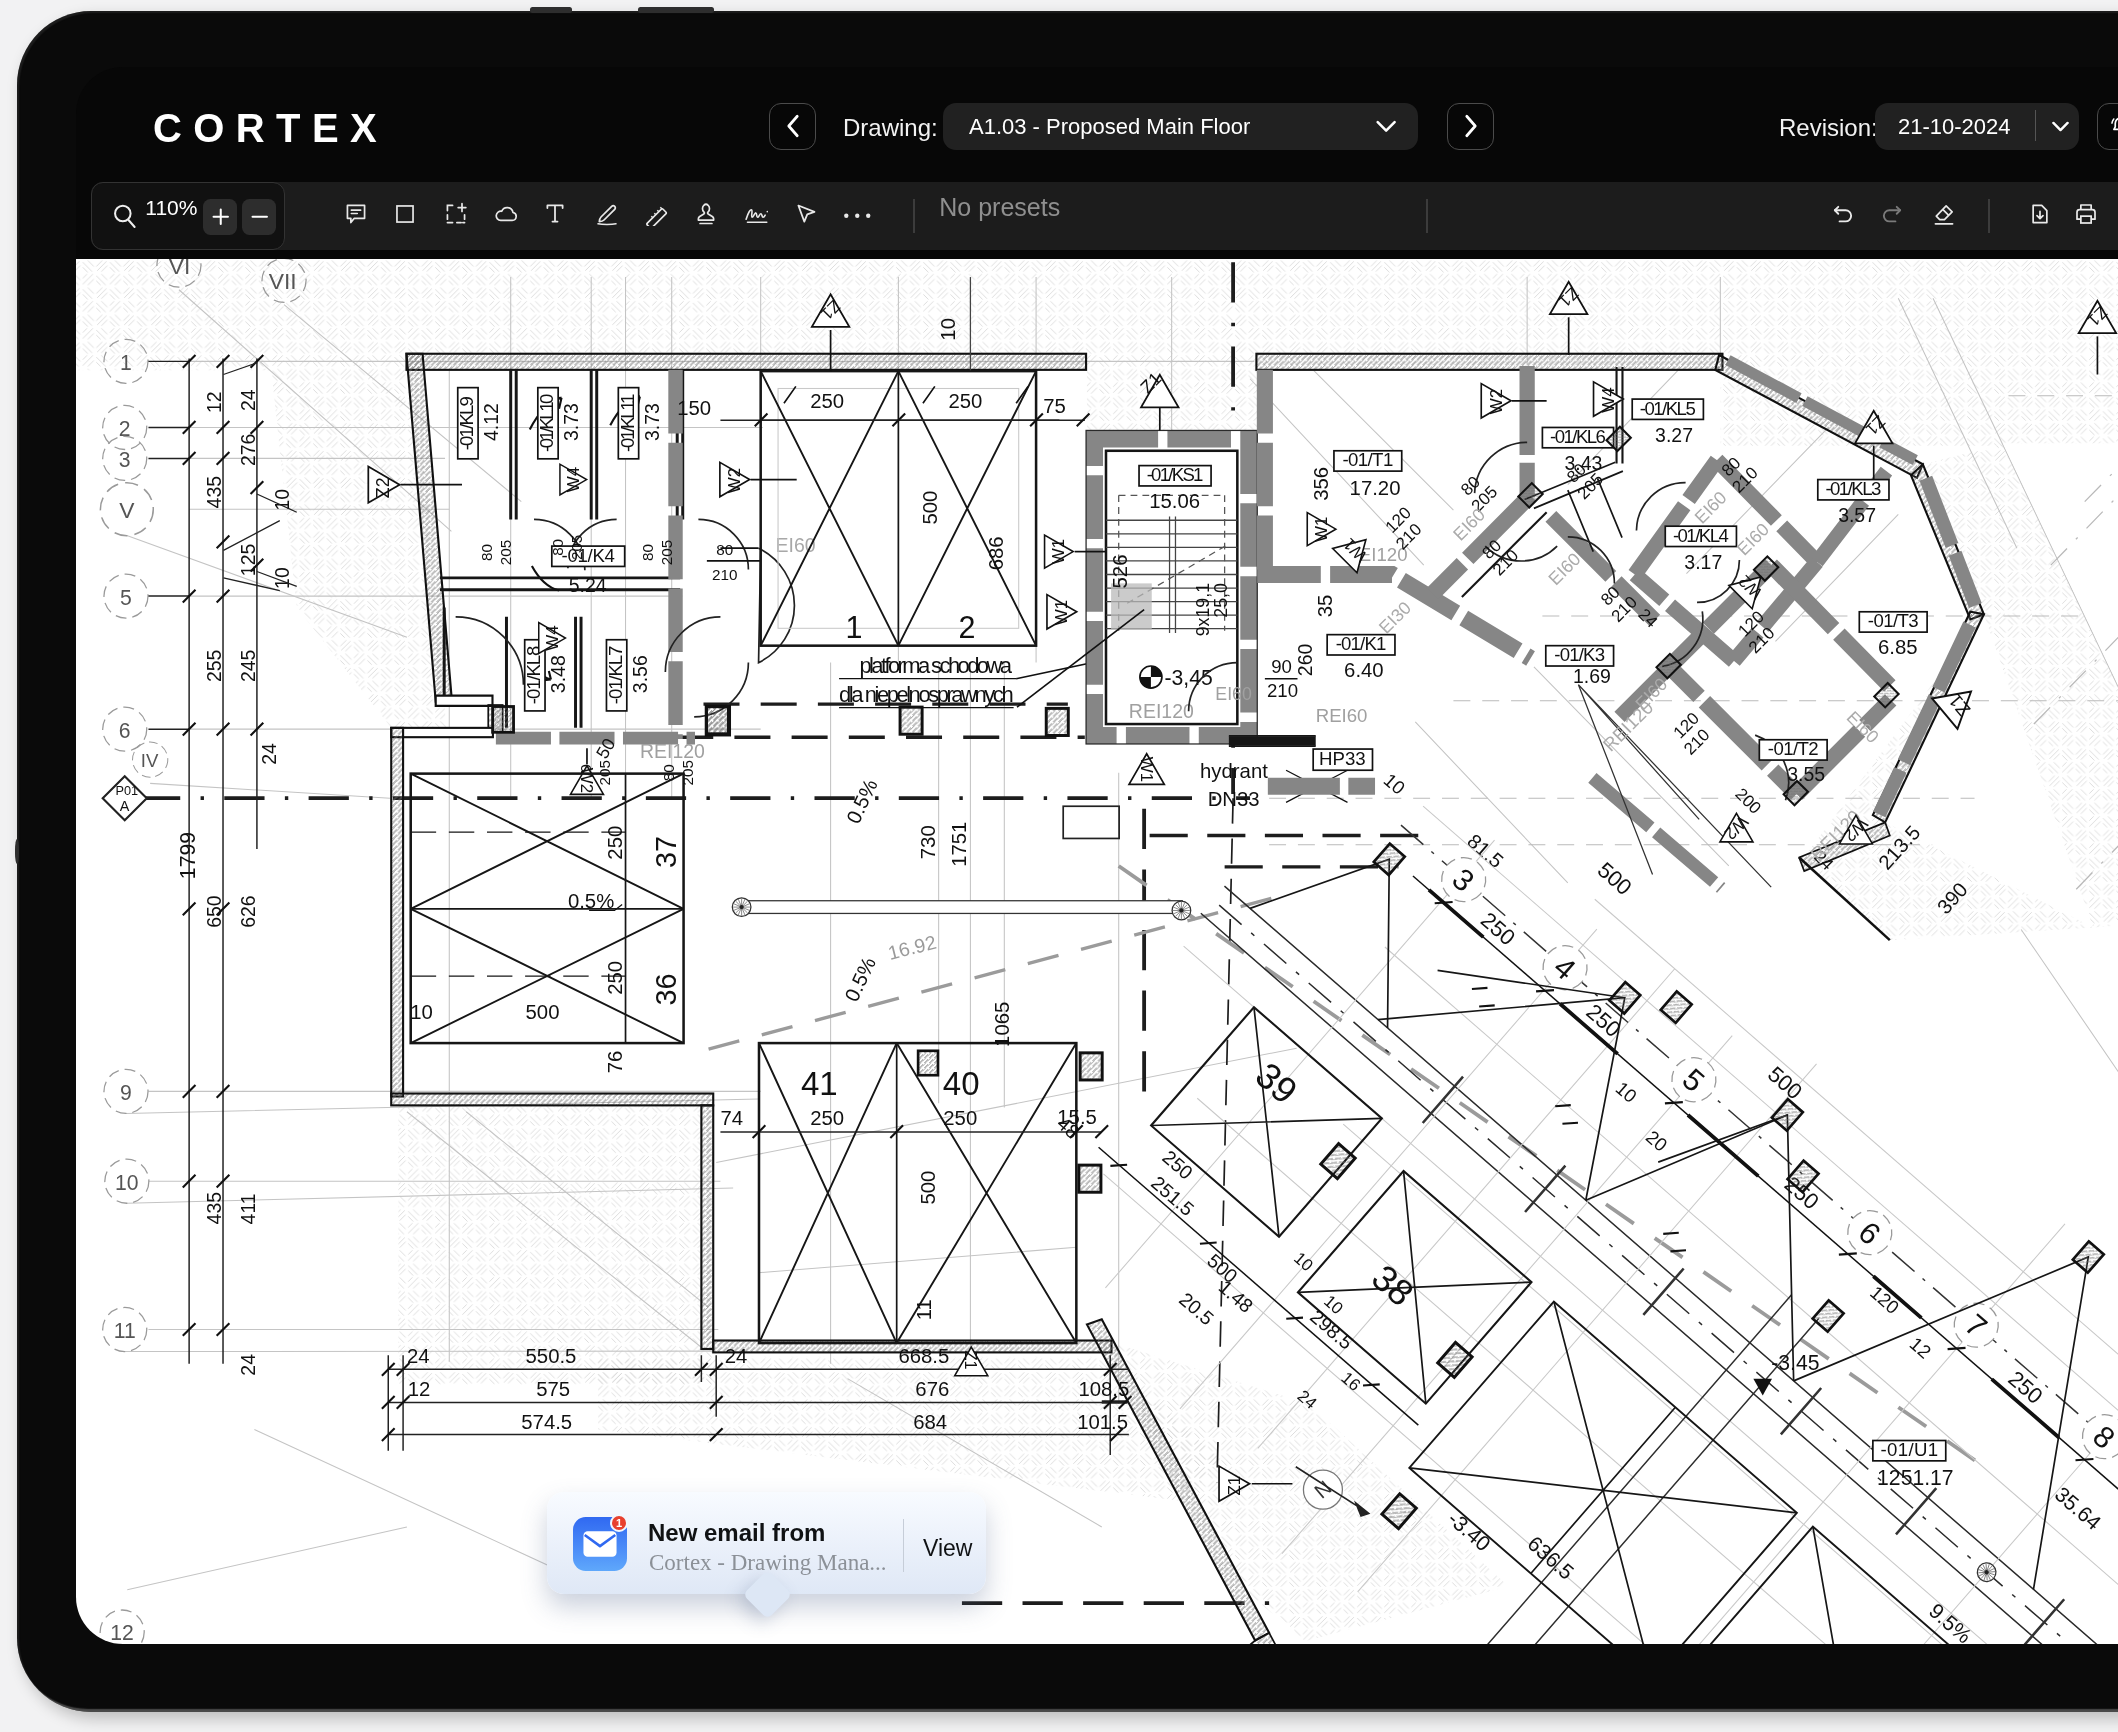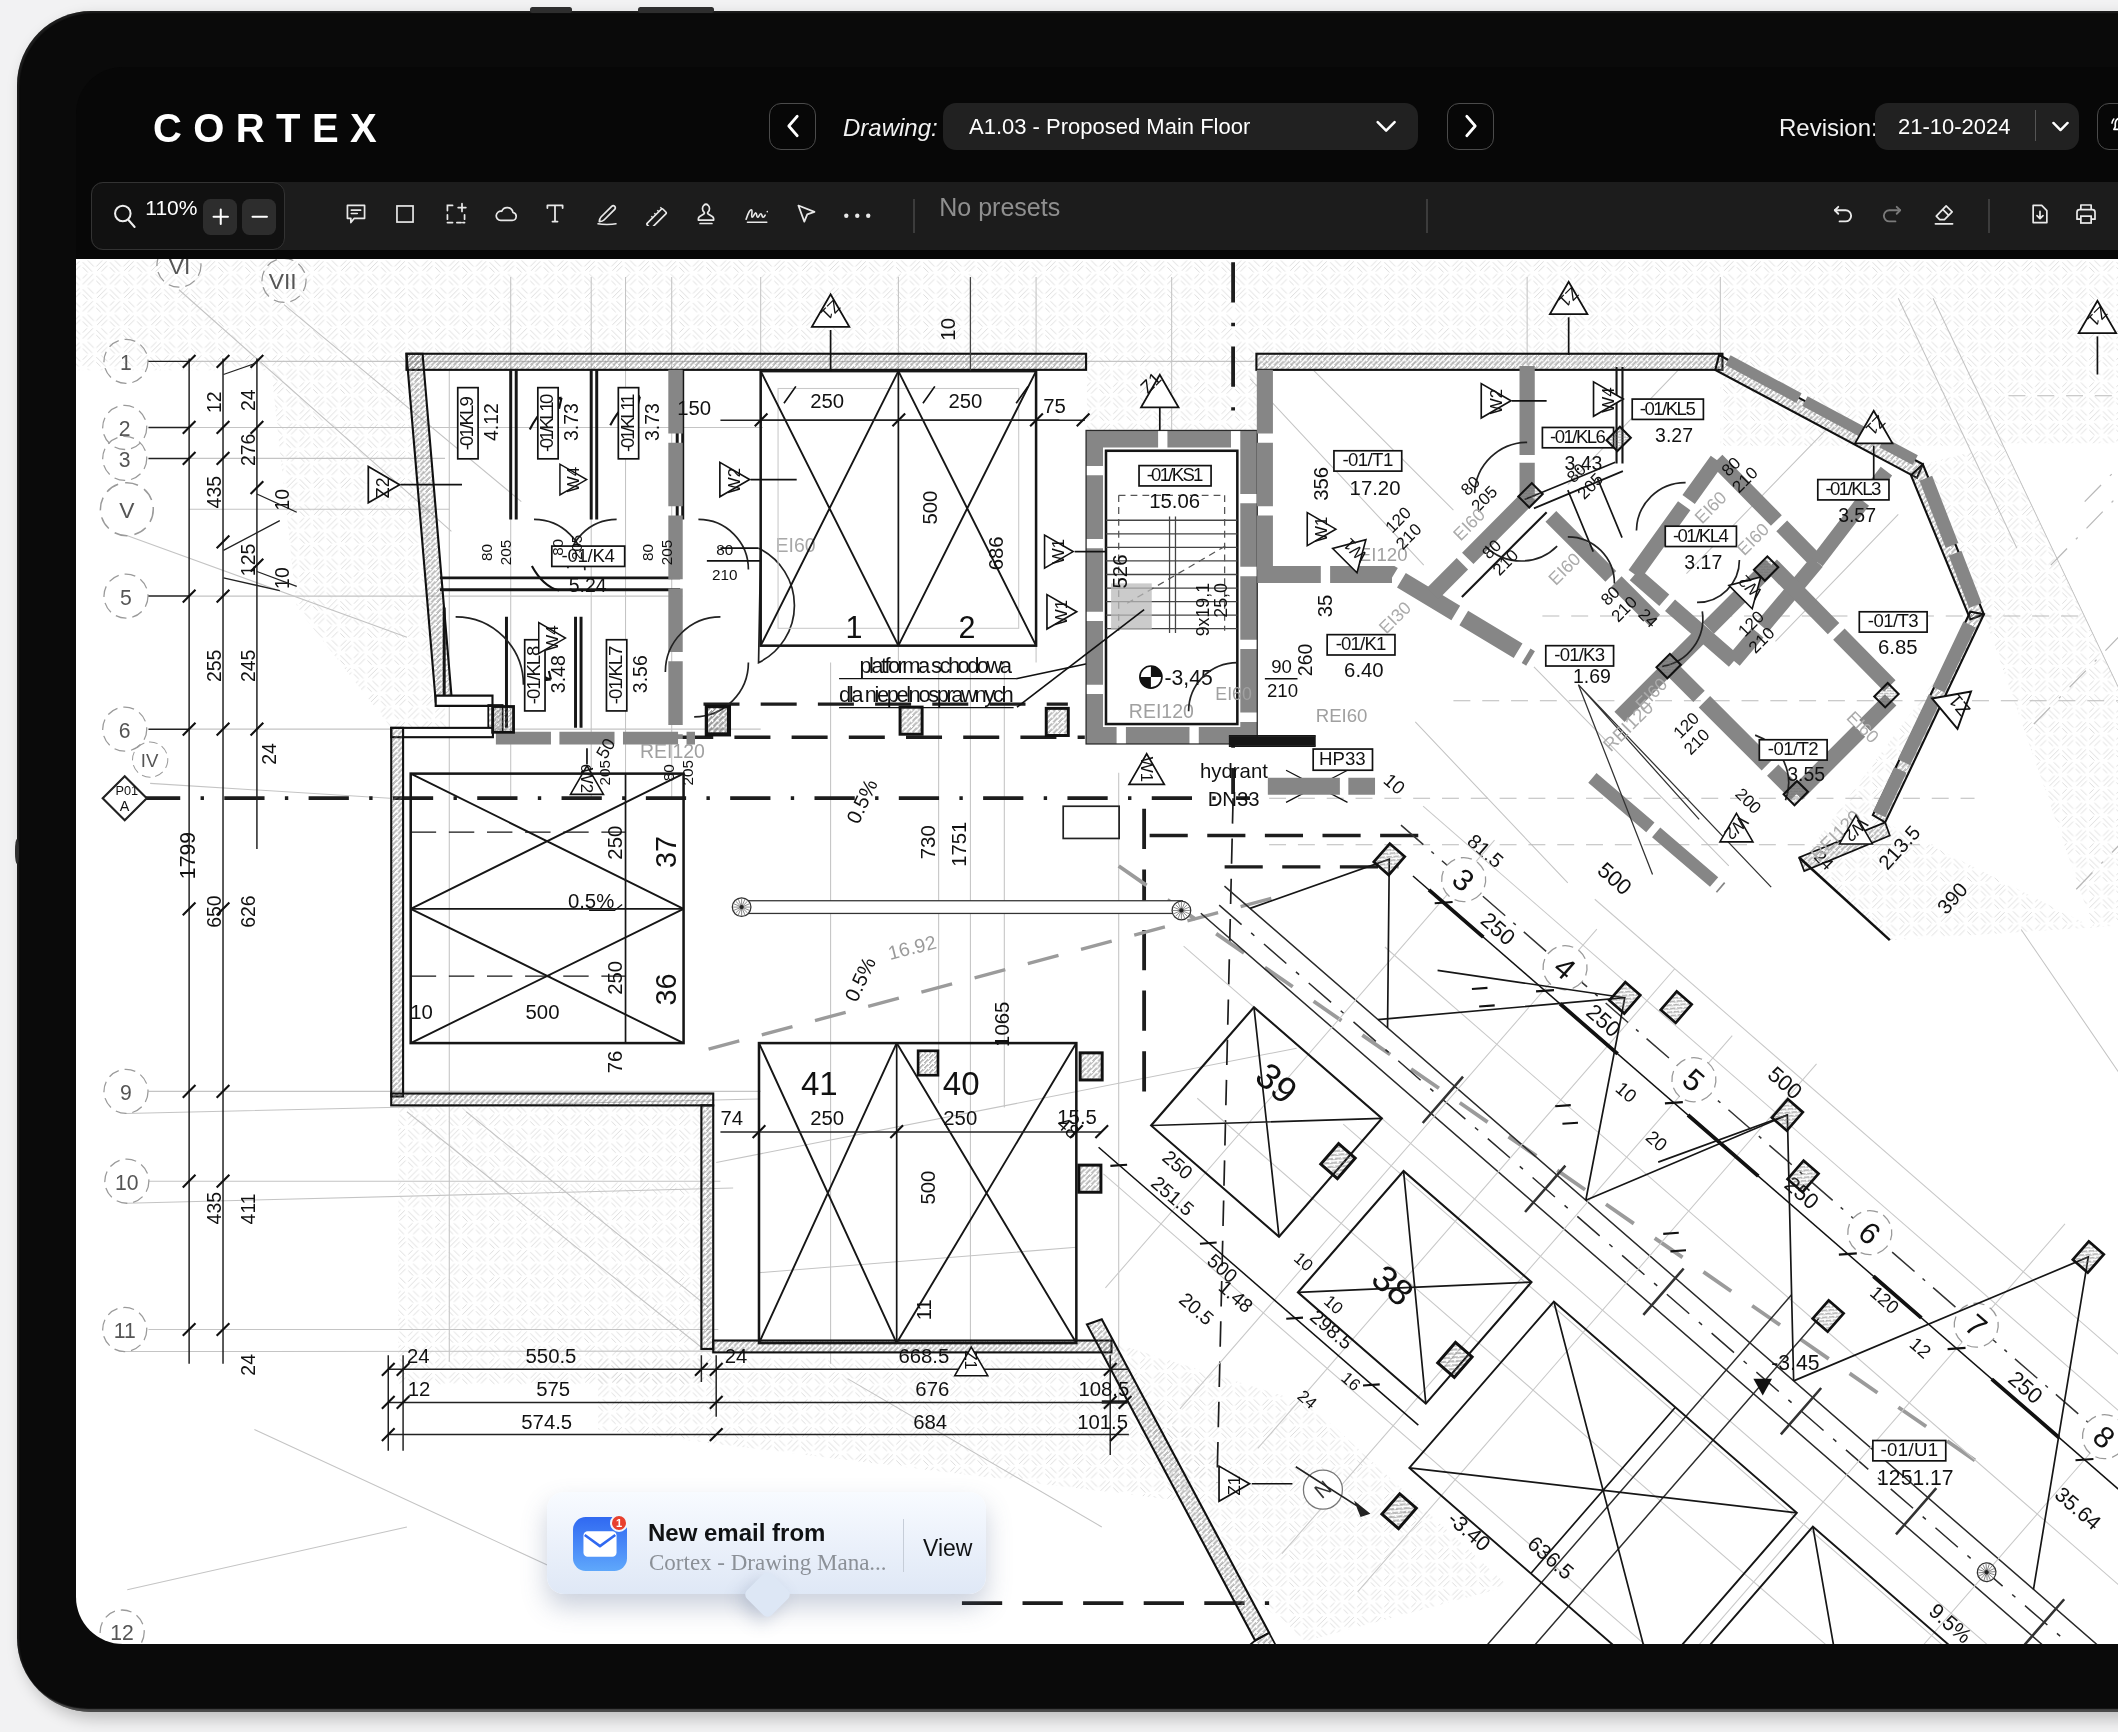--- a/index.html
+++ b/index.html
@@ -808,21 +808,21 @@
       <text transform="rotate(-90 2505 1440)" x="2473" y="1454" font-size="40" fill="#111">W1</text>
       </svg>
     </div>
 
     <div class="logo">CORTEX</div>
     <div class="hbtn" style="left:693px;">
         <svg width="17" height="24.6" viewBox="0 0 20 29">
           <path d="M15 3 L5 14.5 L15 26" stroke="#fff" stroke-width="3.2" fill="none" stroke-linecap="round" stroke-linejoin="round"></path>
         </svg>
       </div>
-    <div class="hlabel" style="left:767px;font-style:italic;">Drawing:</div>
+    <div class="hlabel" style="left:767px;">Drawing:</div>
     <div class="hdrop" style="left:867px;width:475px;">
       <span style="position:absolute;left:26px;top:11.4px;">A1.03 - Proposed Main Floor</span>
       <svg style="position:absolute;right:22px;top:17px;" width="20.3" height="12.7" viewBox="0 0 24 15">
           <path d="M2 2.5 L12 12.5 L22 2.5" stroke="#fff" stroke-width="3" fill="none" stroke-linecap="round" stroke-linejoin="round"></path>
         </svg>
     </div>
     <div class="hbtn" style="left:1371px;">
         <svg width="17" height="24.6" viewBox="0 0 20 29">
           <path d="M5 3 L15 14.5 L5 26" stroke="#fff" stroke-width="3.2" fill="none" stroke-linecap="round" stroke-linejoin="round"></path>
         </svg>

